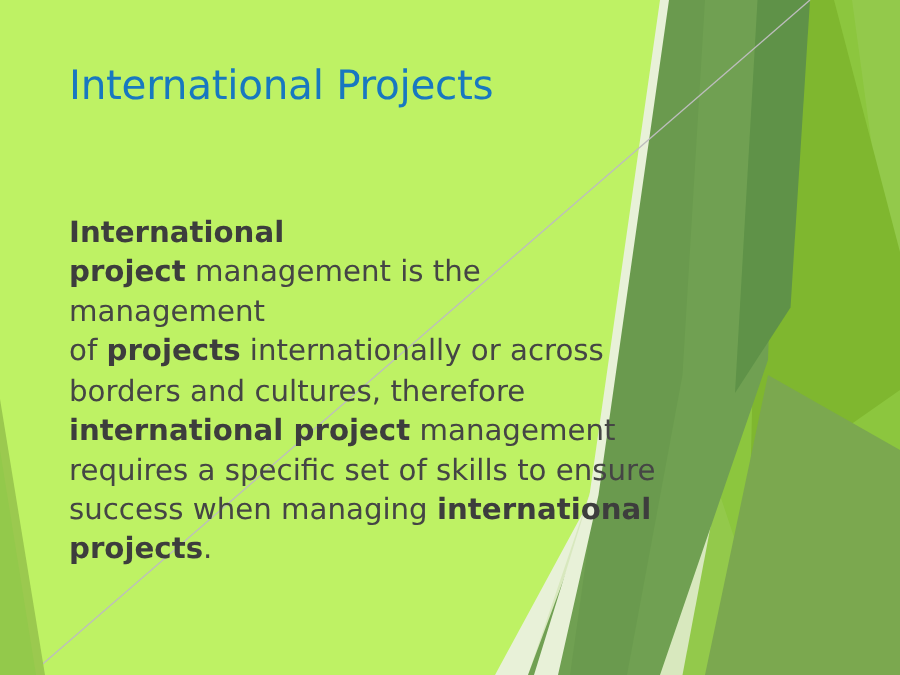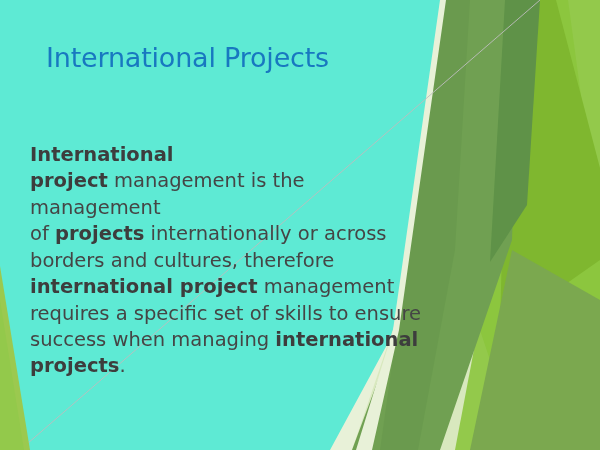--- a/index.html
+++ b/index.html
@@ -36,38 +36,38 @@
     font-family: "DejaVu Sans", sans-serif;
     font-size: 27px;
     font-weight: 400;
     letter-spacing: -0.2px;
     line-height: 1.15;
     color: #1878C0;
     white-space: nowrap;
   }
   #slide-body {
     position: absolute;
-    left: 30px;
+    left: 46px;
     top: 142px;
     width: 392px;
     font-family: "DejaVu Sans", sans-serif;
     font-size: 19.5px;
     font-weight: 400;
     line-height: 1.355;
     color: #454545;
   }
   #slide-body b {
     font-weight: 700;
     color: #3d3d3d;
   }
 </style>
 </head>
 <body>
 
-<div id="slide" style="background: #5eead4;">
+<div id="slide" style="background: #bef264;">
 
   <svg id="decor-right" viewBox="0 0 600 450" preserveAspectRatio="none" aria-hidden="true">
 
     <polygon points="480,0 600,0 600,450 330,450 395,330" fill="#E8F1D8"></polygon>
 
     <polygon points="505,0 600,0 600,450 352,450" fill="#D8E8BE"></polygon>
 
     <polygon points="540,0 600,0 600,450 455,450" fill="#93C94B"></polygon>
 
     <polygon points="505,0 568,0 600,236 600,450 520,450 470,300" fill="#8CC63E"></polygon>

